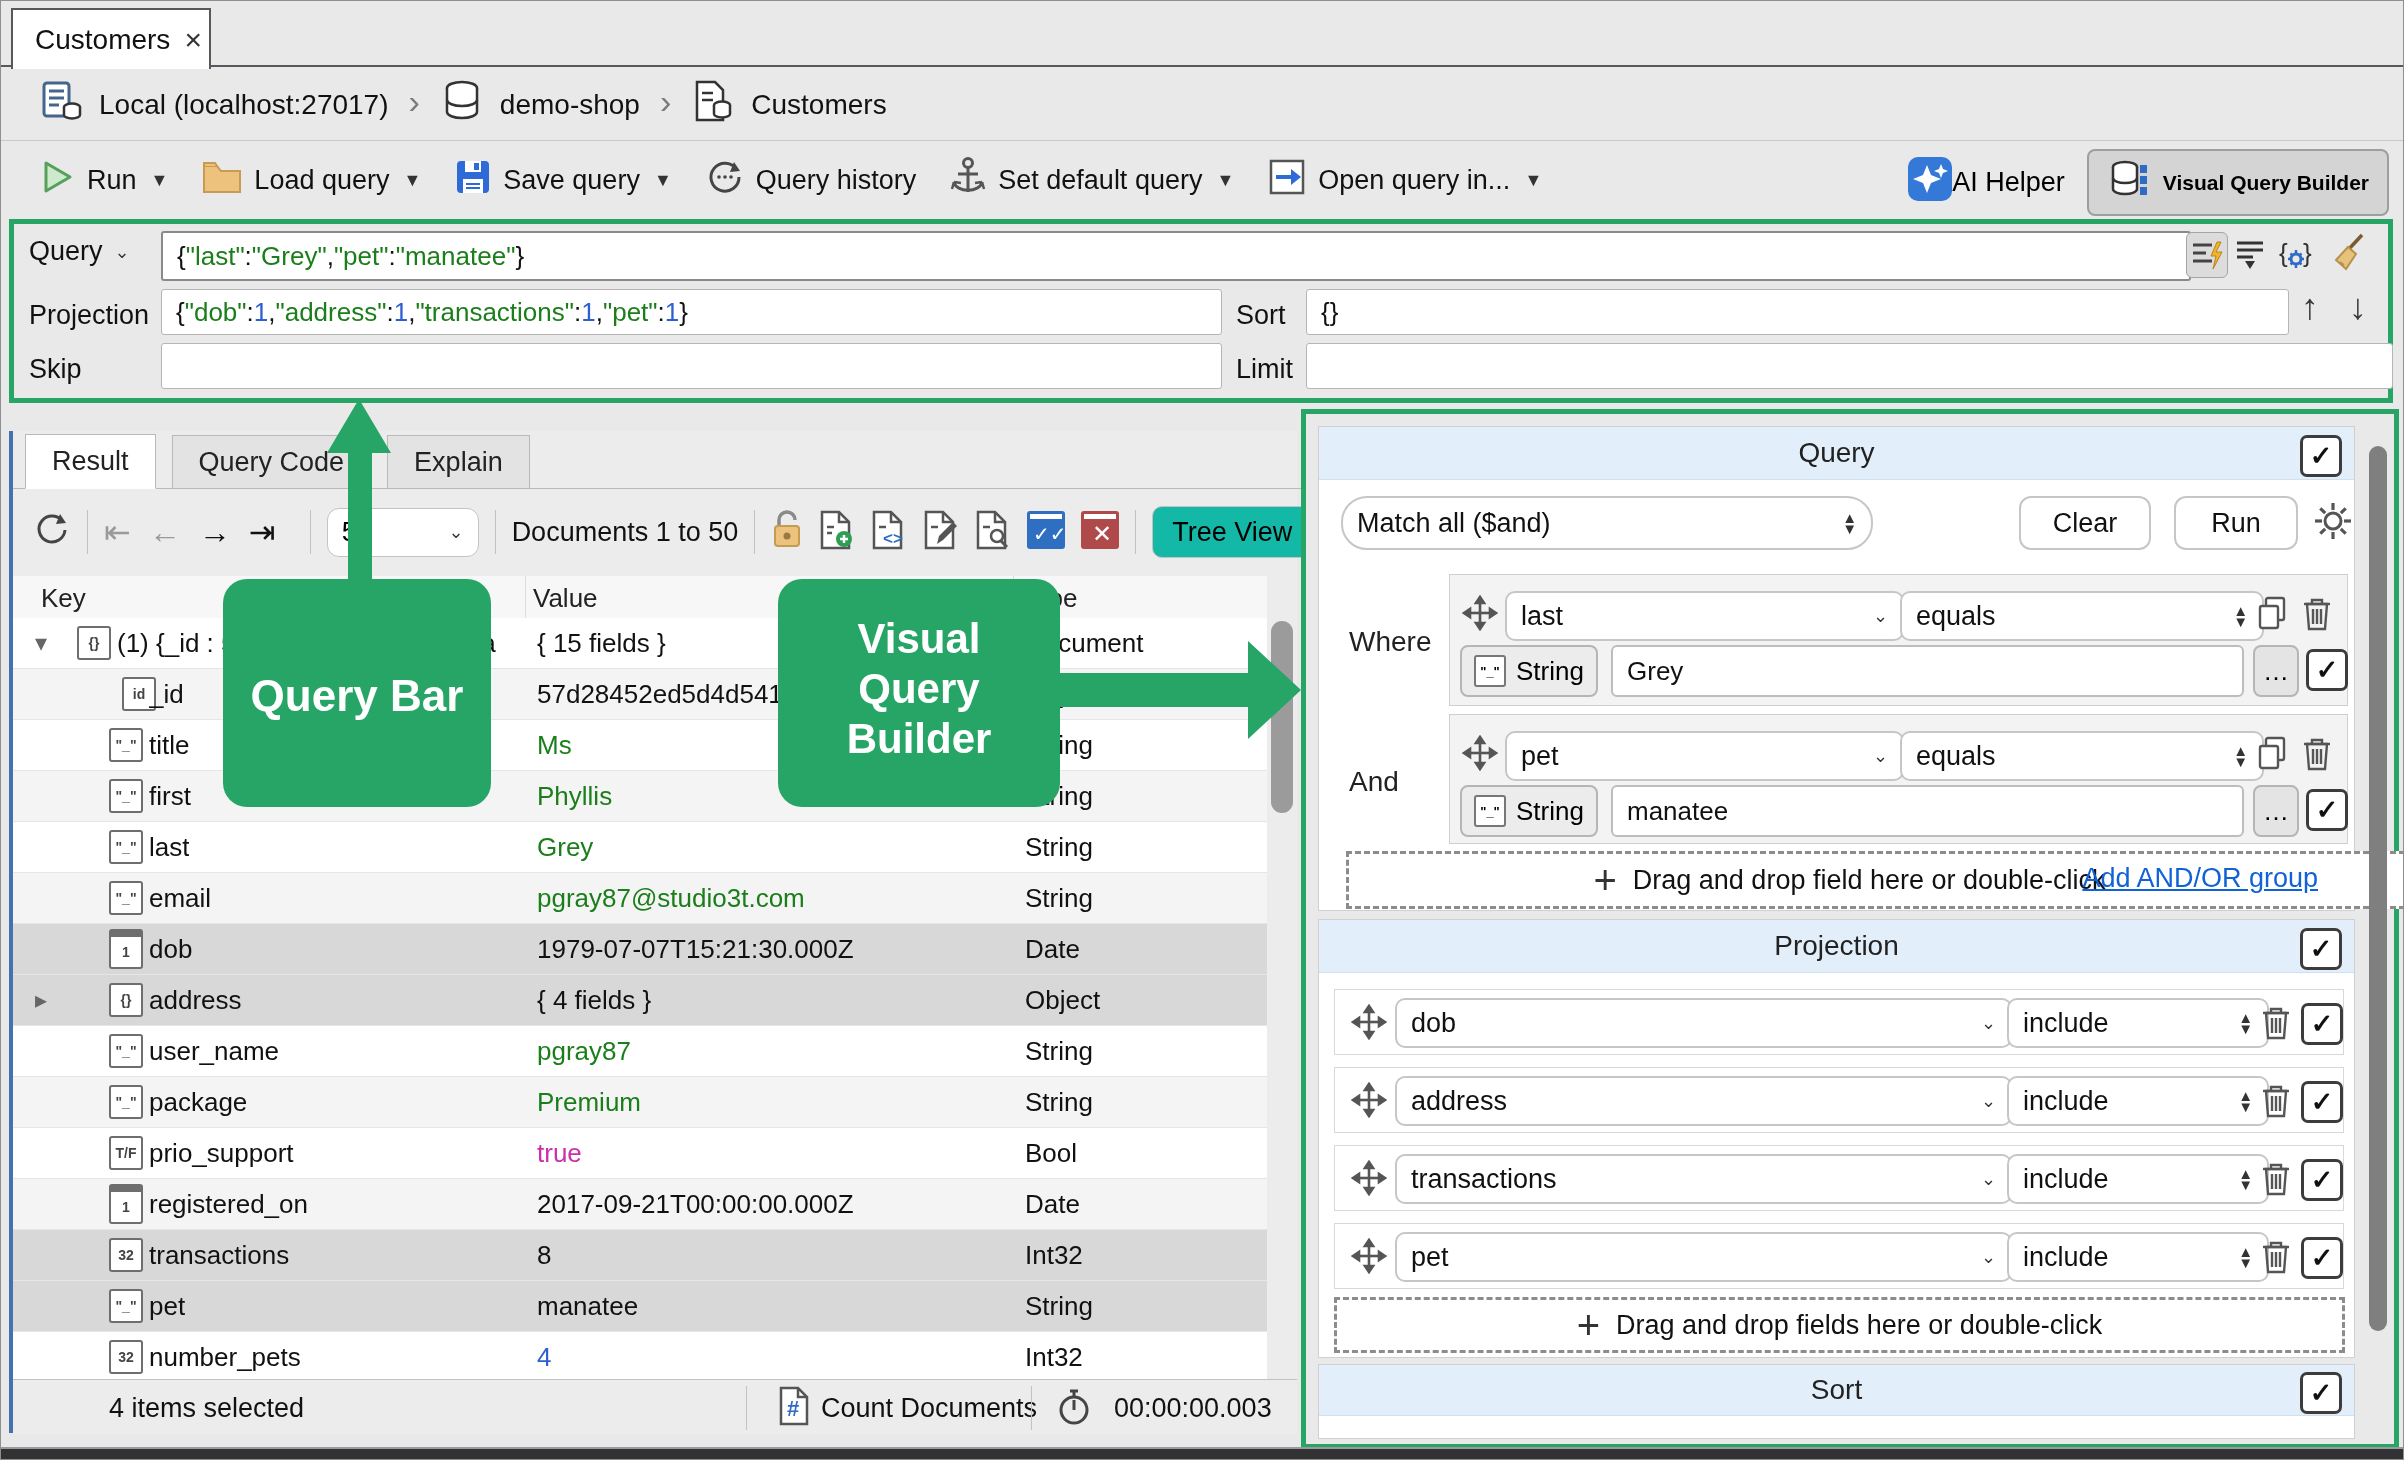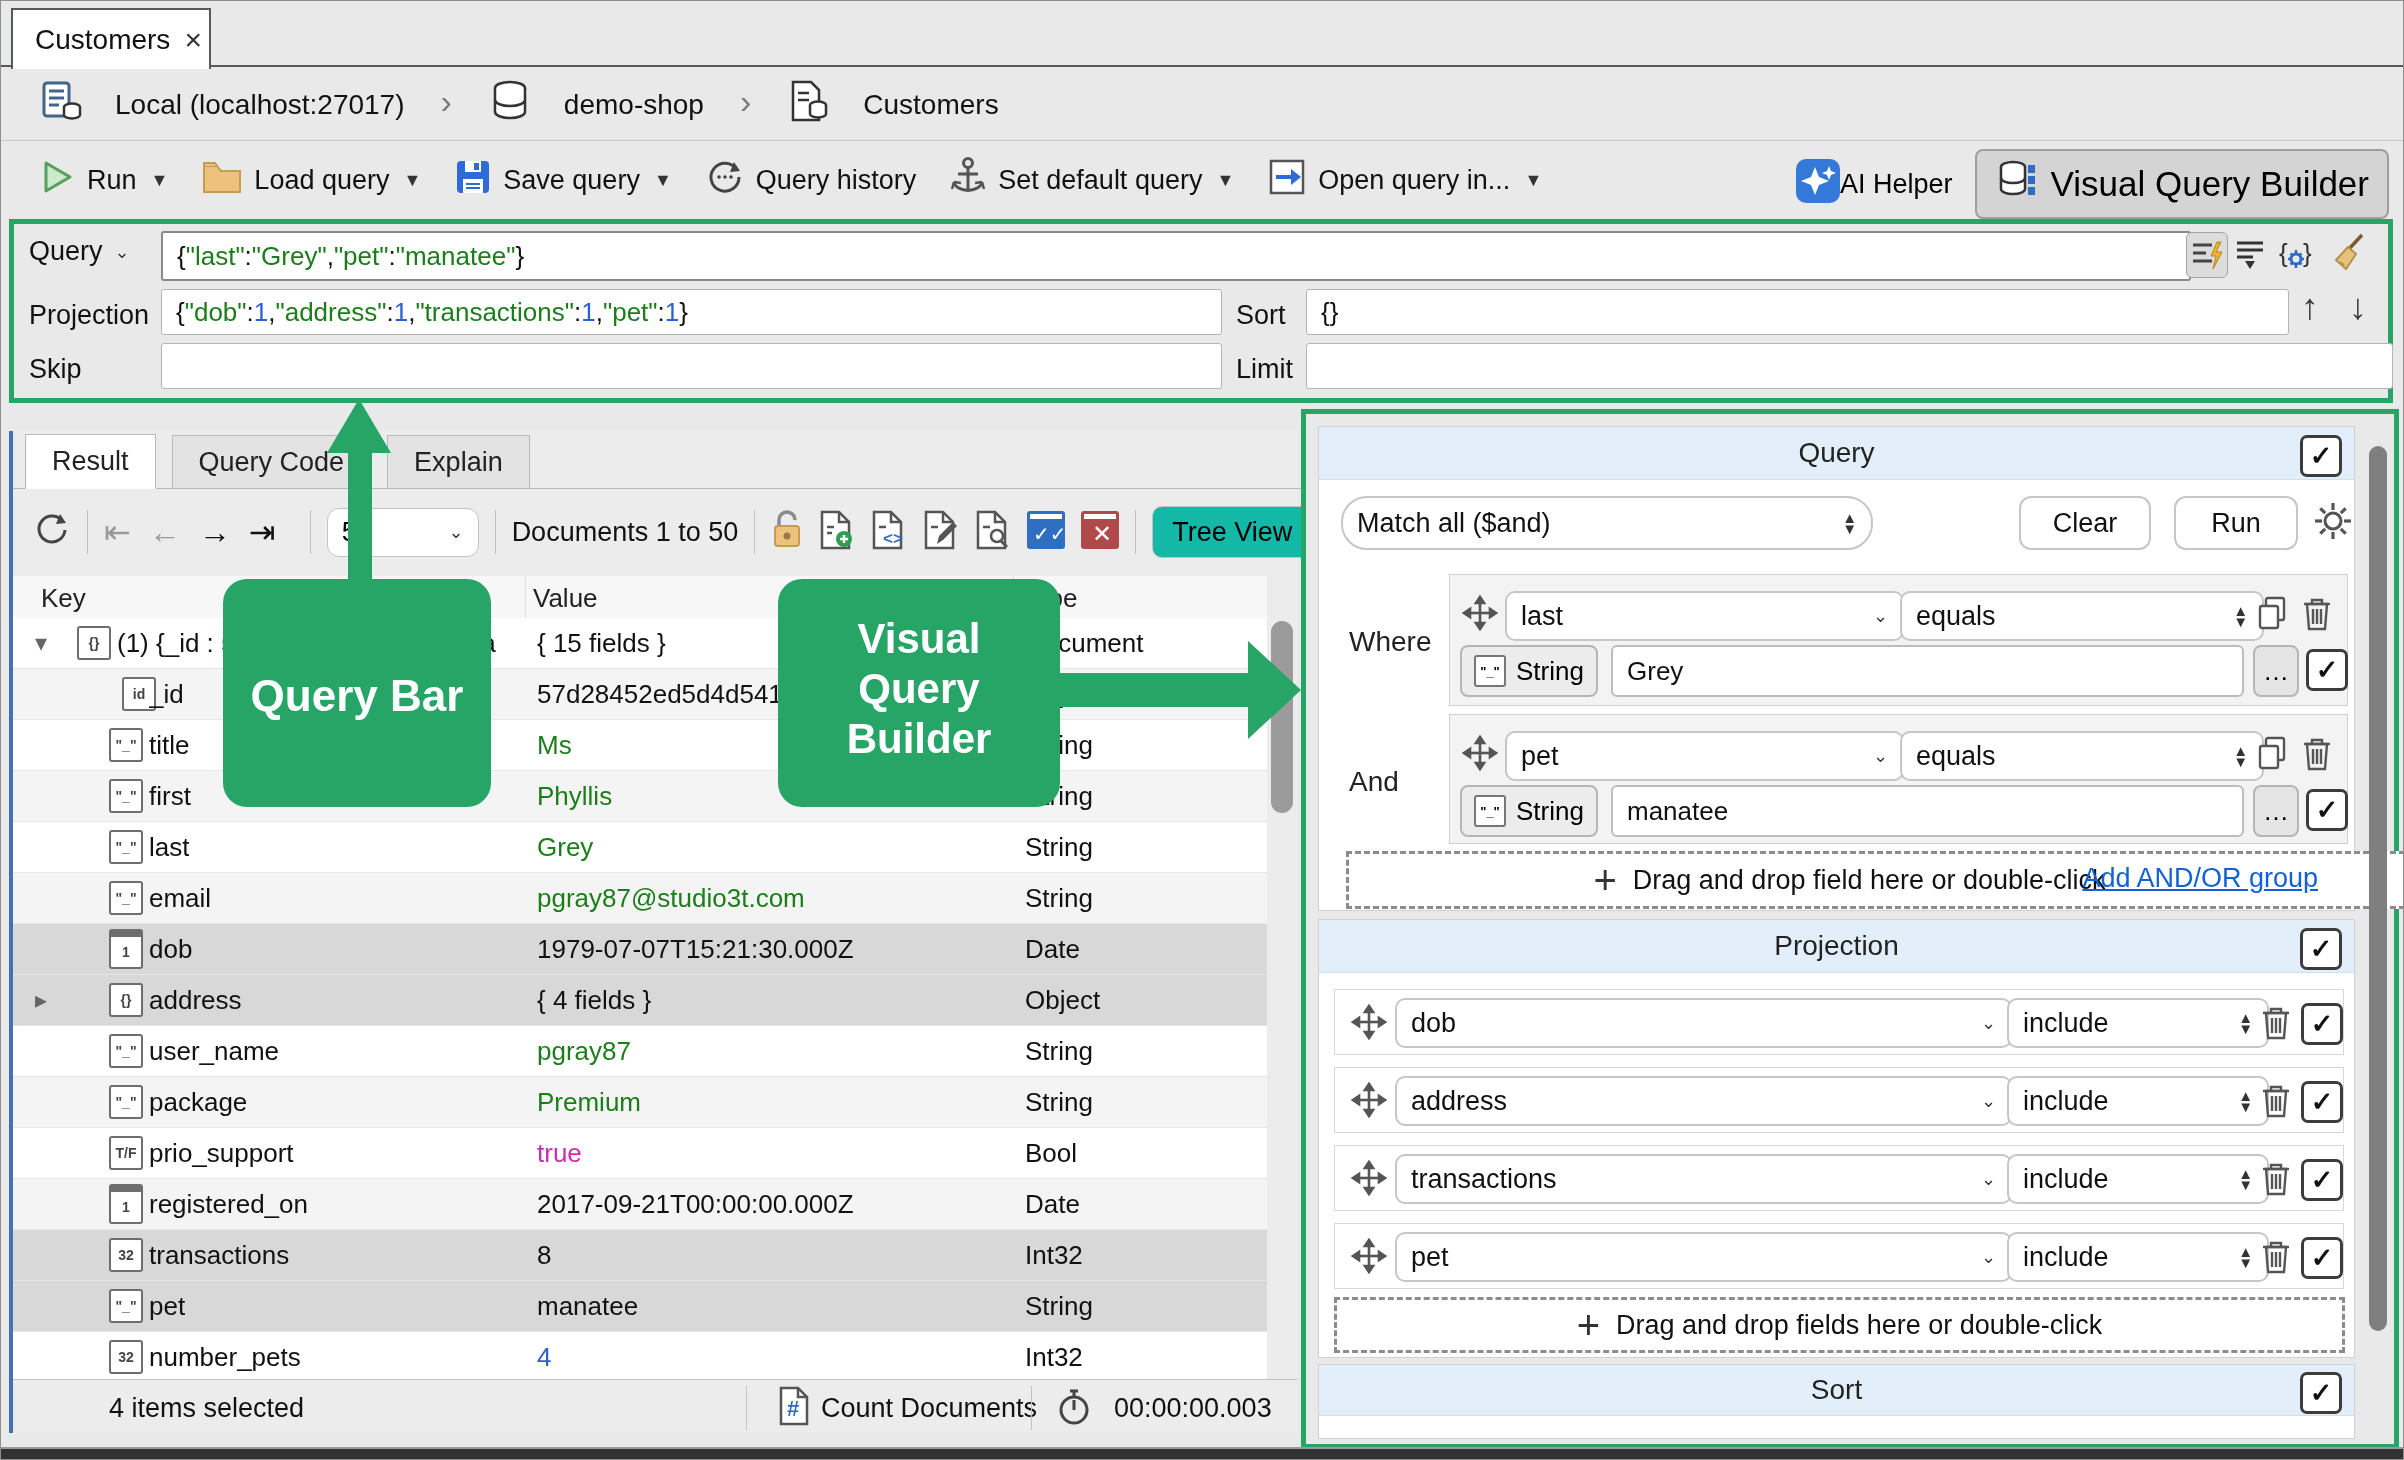--- a/index.html
+++ b/index.html
@@ -7,30 +7,30 @@
        box-sizing:border-box;border:1px solid #8f8f8f;}
   .abs{position:absolute;box-sizing:border-box;}
   .flex{display:flex;align-items:center;}
   
   .tabbar{left:0;top:0;width:100%;height:66px;background:#e9e9e9;border-bottom:2px solid #55585c;}
   .tab-active{left:10px;top:7px;width:200px;height:61px;background:#fff;border:2px solid #55585c;border-bottom:none;
       display:flex;align-items:center;justify-content:space-between;padding:0 22px;font-size:28px;color:#111;}
   .tab-close{font-size:30px;color:#333;margin-left:14px;}
   
   .breadcrumb{left:0;top:68px;width:100%;height:72px;background:#e9e9e9;border-bottom:1px solid #c9c9c9;
-      display:flex;align-items:center;padding-left:38px;gap:32px;font-size:28px;color:#111;}
+      display:flex;align-items:center;padding-left:38px;gap:16px;font-size:28px;color:#111;}
   .crumb-sep{font-size:34px;color:#7a7a7a;margin:0 4px 6px 4px;}
   
   .maintb{left:0;top:141px;width:100%;height:77px;background:#e9e9e9;display:flex;align-items:center;
       padding-left:26px;gap:10px;font-size:27px;color:#111;}
   .tbtn{display:flex;align-items:center;gap:12px;padding:8px 12px;border-radius:8px;}
   .caret{font-size:18px;color:#333;margin-left:2px;}
   .tb-right{position:absolute;right:14px;top:148px;display:flex;align-items:center;gap:22px;}
   .vqb-toggle{display:flex;align-items:center;gap:14px;background:#d4d4d4;border:2px solid #9e9e9e;
-      border-radius:8px;padding:8px 18px;font-size:35px;}
+      border-radius:8px;padding:8px 18px;font-size:21px;font-weight:bold;}
   
   .querybar{left:8px;top:218px;width:2384px;height:184px;border:5px solid var(--green);background:#e9e9e9;}
   .qlabel{position:absolute;font-size:27px;color:#111;}
   .qinput{position:absolute;background:#fff;border:1px solid #b5b5b5;border-radius:3px;font-size:26px;
       display:flex;align-items:center;padding-left:14px;white-space:nowrap;overflow:hidden;}
   .qinput.focus{border:2px solid #8a8a8a;}
   .tok-p{color:#111;} .tok-s{color:#1b7e1b;} .tok-n{color:#2d5fd3;}
   .qb-icon{position:absolute;width:40px;height:44px;display:flex;align-items:center;justify-content:center;}
   .qb-icon.pressed{background:#dcdcdc;border:1px solid #a5a5a5;border-radius:6px;}
   .sort-arrow{position:absolute;font-size:36px;color:#3a3a3a;}

